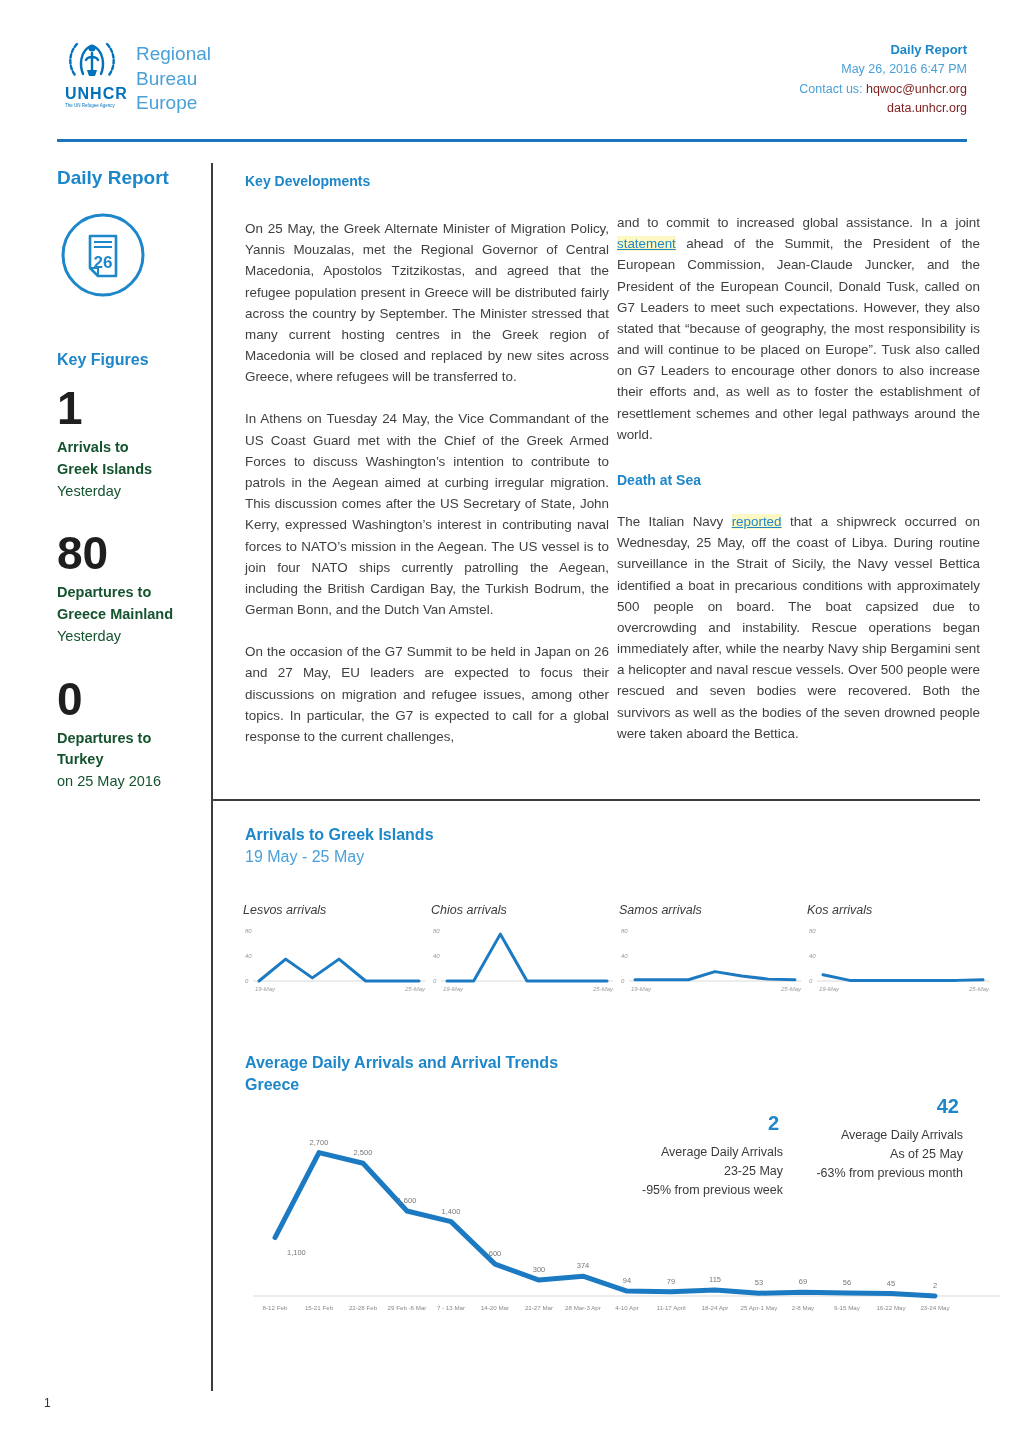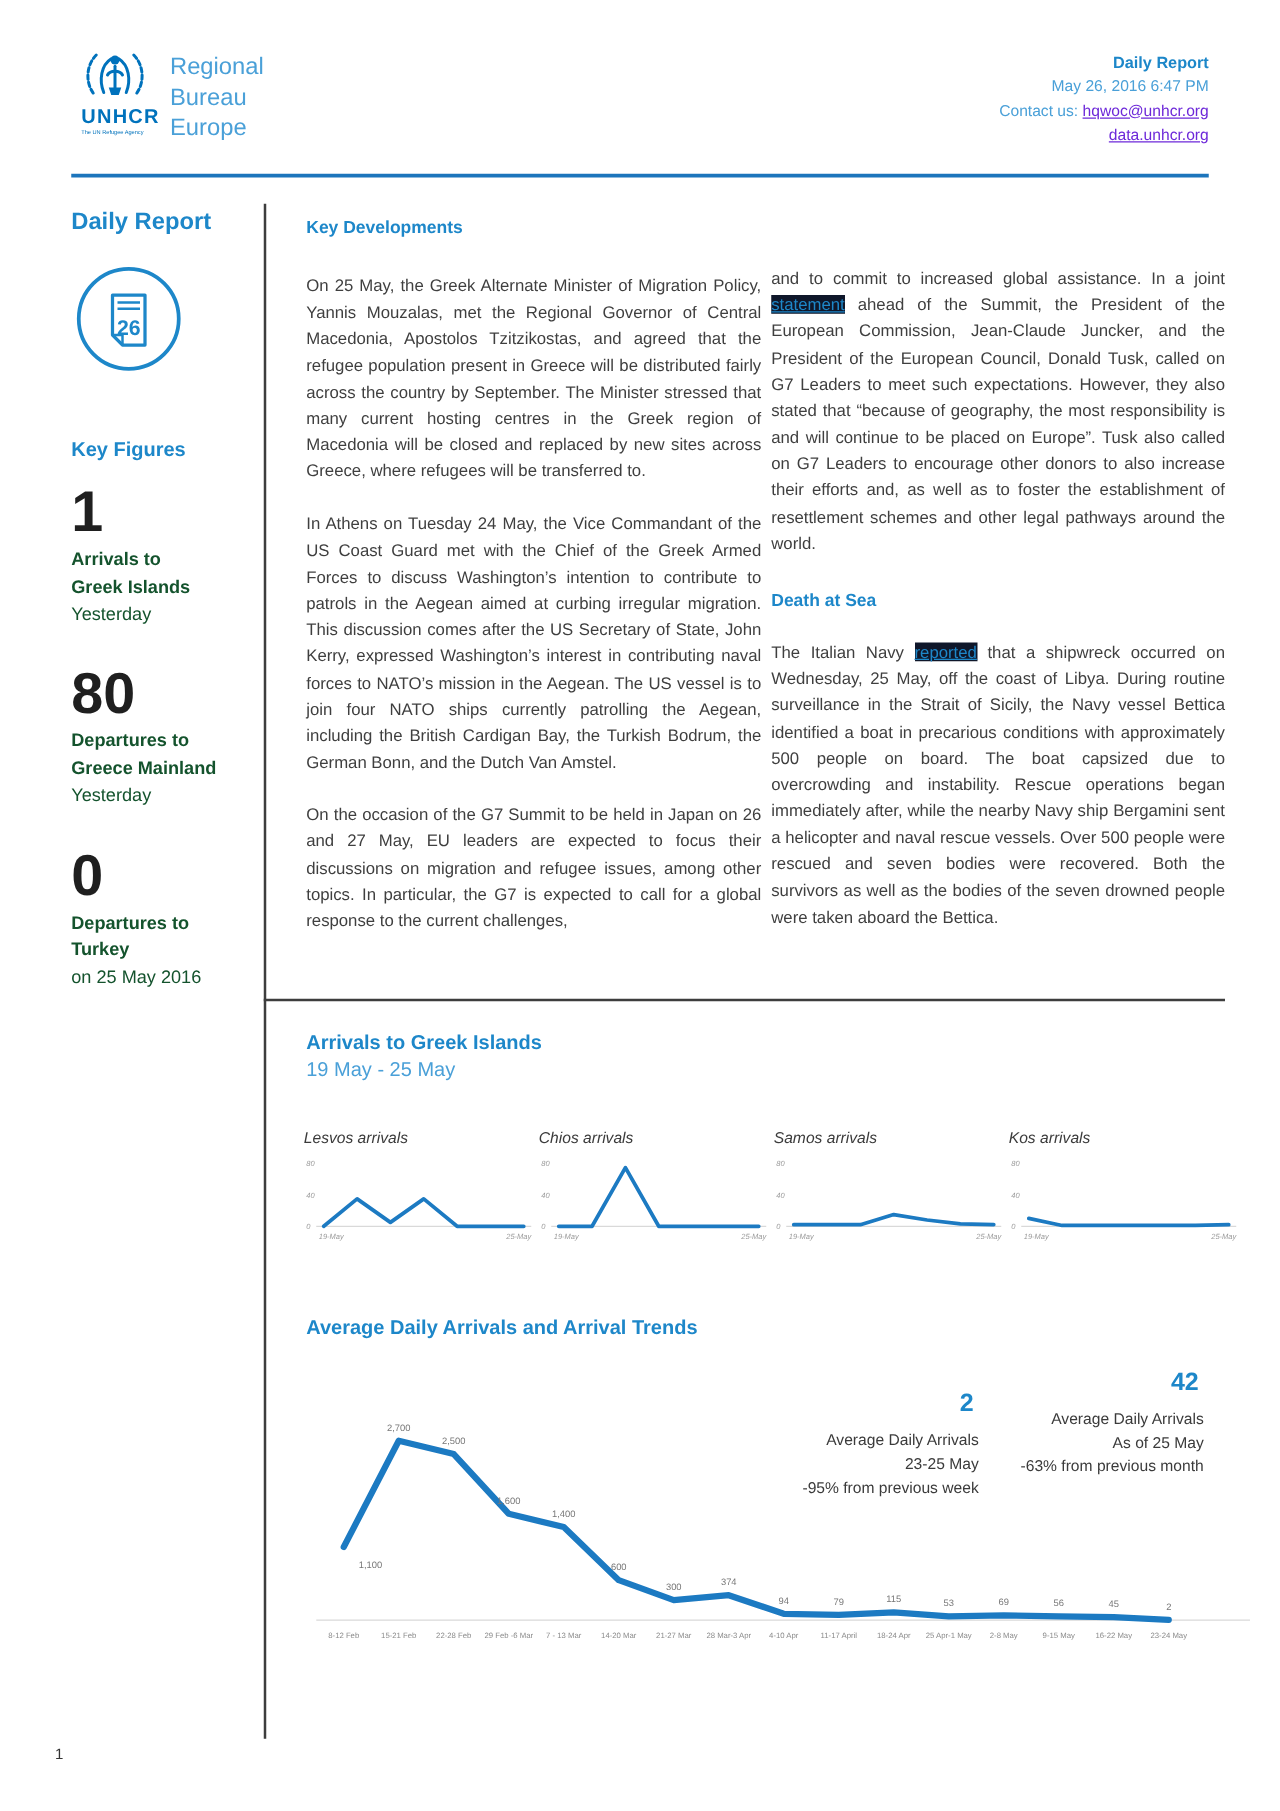--- a/index.html
+++ b/index.html
@@ -7,22 +7,22 @@
         font-family:"Liberation Sans",sans-serif;color:#3f3f3f;}
   .abs{position:absolute;}
   
   .emblem{display:block;}
   .logo-word{font-size:16px;font-weight:bold;color:#0072bc;letter-spacing:1px;line-height:1;}
   .logo-tag{font-size:4.5px;color:#0072bc;margin-top:1px;}
   .org-name{font-size:19px;color:#4aa0d8;line-height:1.3;}
   .header-right{text-align:right;font-size:12.5px;color:#4aa0d8;line-height:1.55;}
   .header-right .rt{font-weight:bold;color:#1d87c9;font-size:13px;}
   a.lnk{color:#1d87c9;text-decoration:underline;cursor:pointer;}
-  a.lnk-l{color:#6d28d9;text-decoration:underline;cursor:pointer;}
-  .hl{background:#0f172a;}
+  a.lnk-l{color:#7f1d1d;cursor:pointer;}
+  .hl{background:#fef9c3;}
   .rule-blue{background:#1c75bc;height:3px;}
   .rule-dark{background:#3d3d3d;}
   
   .sb-title{font-size:19px;font-weight:bold;color:#1d87c9;}
   .sb-kf{font-size:16px;font-weight:bold;color:#1d87c9;}
   .fig-val{font-size:46px;font-weight:bold;color:#1f1f1f;line-height:1;}
   .fig-cap{font-size:14.5px;color:#14532d;line-height:1.5;margin-top:6px;}
   .fig-cap .b{font-weight:bold;}
   
   .h-blue{font-size:14px;font-weight:bold;color:#1d87c9;}
@@ -188,20 +188,21 @@
           <text x="2" y="12" font-size="6" fill="#9a9a9a">80</text>
           <polyline points="16,53.75 42.66666666666667,59.375 69.33333333333334,59.375 96,59.375 122.66666666666667,59.375 149.33333333333334,59.375 176,58.75" fill="none" stroke="#1c7ac2" stroke-width="3" stroke-linejoin="round" stroke-linecap="round"></polyline>
           <text x="12" y="70" font-size="6" fill="#9a9a9a">19-May</text>
           <text x="182" y="70" font-size="6" fill="#9a9a9a" text-anchor="end">25-May</text>
         </svg>
     </div>
   </div>
 
   <div class="abs" style="left:245px;top:1052px;">
     <div class="sec-title">Average Daily Arrivals and Arrival Trends</div>
+    <div class="sec-sub-b">Greece</div>
   </div>
 
   <svg class="abs" width="760" height="205" style="left:245px;top:1120px;">
       <line x1="8" y1="176" x2="755" y2="176" stroke="#d9d9d9" stroke-width="1"></line>
       <polyline points="30,117.58620689655173 74,32.62068965517241 118,43.241379310344826 162,91.0344827586207 206,101.6551724137931 250,144.13793103448276 294,160.06896551724137 338,156.13931034482758 382,171.00827586206896 426,171.8048275862069 470,169.89310344827587 514,173.1855172413793 558,172.33586206896553 602,173.0262068965517 646,173.6103448275862 690,175.89379310344827" fill="none" stroke="#1c7ac2" stroke-width="5" stroke-linejoin="round" stroke-linecap="round"></polyline>
       <text x="42" y="134.58620689655174" font-size="7.5" fill="#777" text-anchor="start">1,100</text>
       <text x="74" y="24.620689655172413" font-size="7.5" fill="#777" text-anchor="middle">2,700</text>
       <text x="118" y="35.241379310344826" font-size="7.5" fill="#777" text-anchor="middle">2,500</text>
       <text x="162" y="83.0344827586207" font-size="7.5" fill="#777" text-anchor="middle">1,600</text>
       <text x="206" y="93.6551724137931" font-size="7.5" fill="#777" text-anchor="middle">1,400</text>

